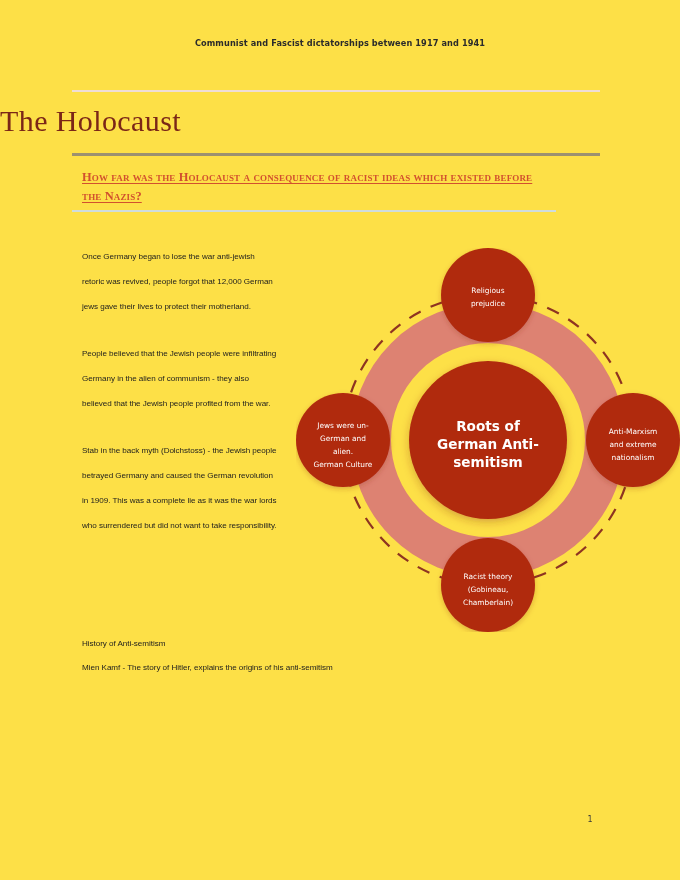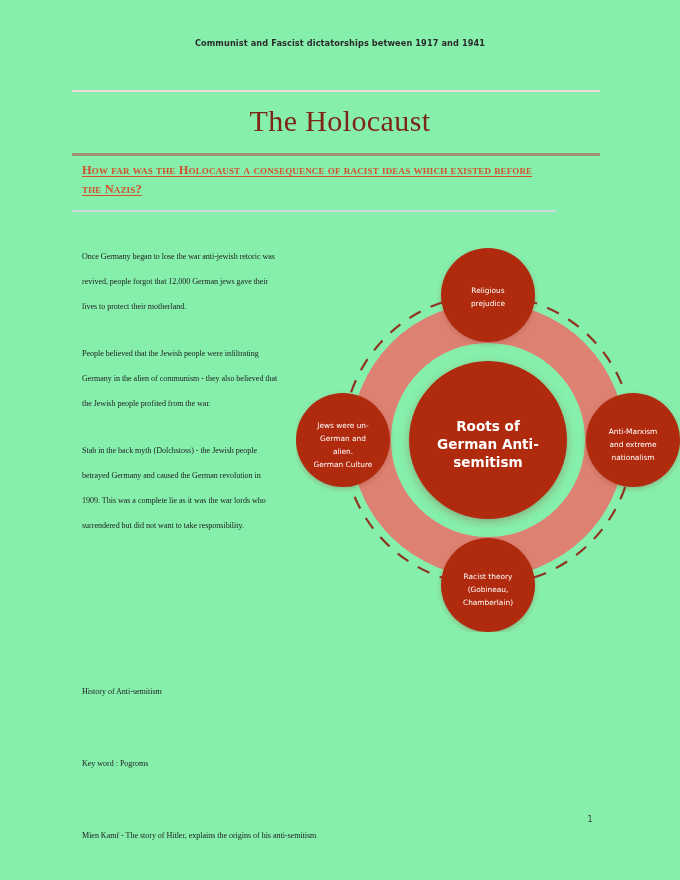--- a/index.html
+++ b/index.html
@@ -11,21 +11,21 @@
     height: 880px;
     background: #ffffff;
     font-family: "Liberation Sans", sans-serif;
     position: relative;
     overflow: hidden;
   }
 
   .page {
     position: absolute;
     inset: 0;
-    background: #86efac;
+    background: #fde047;
   }
 
   
   .doc-header {
     position: absolute;
     top: 38px;
     left: 0;
     width: 680px;
     text-align: center;
     font-family: "DejaVu Sans", sans-serif;
@@ -60,32 +60,31 @@
     height: 2px;
     background: #cfdcdd;
   }
 
   
   .doc-title {
     position: absolute;
     left: 0;
     top: 104px;
     width: 680px;
-    text-align: center;
     font-family: "Liberation Serif", serif;
     font-size: 30px;
     color: #7b2617;
     letter-spacing: .4px;
   }
 
   
   .sub-heading {
     position: absolute;
     left: 82px;
-    top: 161px;
+    top: 168px;
     width: 470px;
     font-family: "Liberation Serif", serif;
     font-size: 12.4px;
     font-variant: small-caps;
     font-weight: bold;
     color: #d2502e;
     line-height: 19px;
     letter-spacing: .15px;
   }
   .sub-heading span {
@@ -94,42 +93,41 @@
   }
 
   
   .body-col {
     position: absolute;
     left: 82px;
     top: 244px;
     width: 212px;
   }
   .para {
-    font-family: Liberation Serif, serif;
+    font-family: Liberation Sans, sans-serif;
     font-size: 8.1px;
     color: #1d1d1d;
     line-height: 25px;
     margin: 0 16px 22px 0;
     letter-spacing: -0.05px;
   }
 
   .notes {
     position: absolute;
     left: 82px;
     top: 632px;
     width: 420px;
   }
   .note-line {
-    font-family: Liberation Serif, serif;
+    font-family: Liberation Sans, sans-serif;
     font-size: 8.1px;
     color: #1d1d1d;
     line-height: 24px;
     white-space: nowrap;
     letter-spacing: -0.05px;
-    margin-top: 48px;
   }
 
   
   .diagram {
     position: absolute;
     left: 296px;
     top: 248px;
     width: 384px;
     height: 384px;
   }
@@ -177,21 +175,20 @@
   <div class="rule-sub-bottom"></div>
 
   <div class="body-col">
     <p class="para">Once Germany began to lose the war anti-jewish retoric was revived, people forgot that 12,000 German jews gave their lives to protect their motherland.</p>
     <p class="para">People believed that the Jewish people were infiltrating Germany in the alien of communism - they also believed that the Jewish people profited from the war.</p>
     <p class="para">Stab in the back myth (Dolchstoss) - the Jewish people betrayed Germany and caused the German revolution in 1909. This was a complete lie as it was the war lords who surrendered but did not want to take responsibility.</p>
   </div>
 
   <div class="notes">
     <div class="note-line">History of Anti-semitism</div>
-    <div class="note-line">Key word : Pogroms</div>
     <div class="note-line">Mien Kamf - The story of Hitler, explains the origins of his anti-semitism</div>
   </div>
 
   <div class="diagram">
     <svg width="384" height="384" viewBox="0 0 384 384" xmlns="http://www.w3.org/2000/svg">
       <defs>
         <filter id="softshadow" x="-30%" y="-30%" width="160%" height="160%">
           <feDropShadow dx="0" dy="3" stdDeviation="4" flood-color="#8a2d1c" flood-opacity="0.33"></feDropShadow>
         </filter>
         <filter id="satshadow" x="-40%" y="-40%" width="180%" height="180%">

